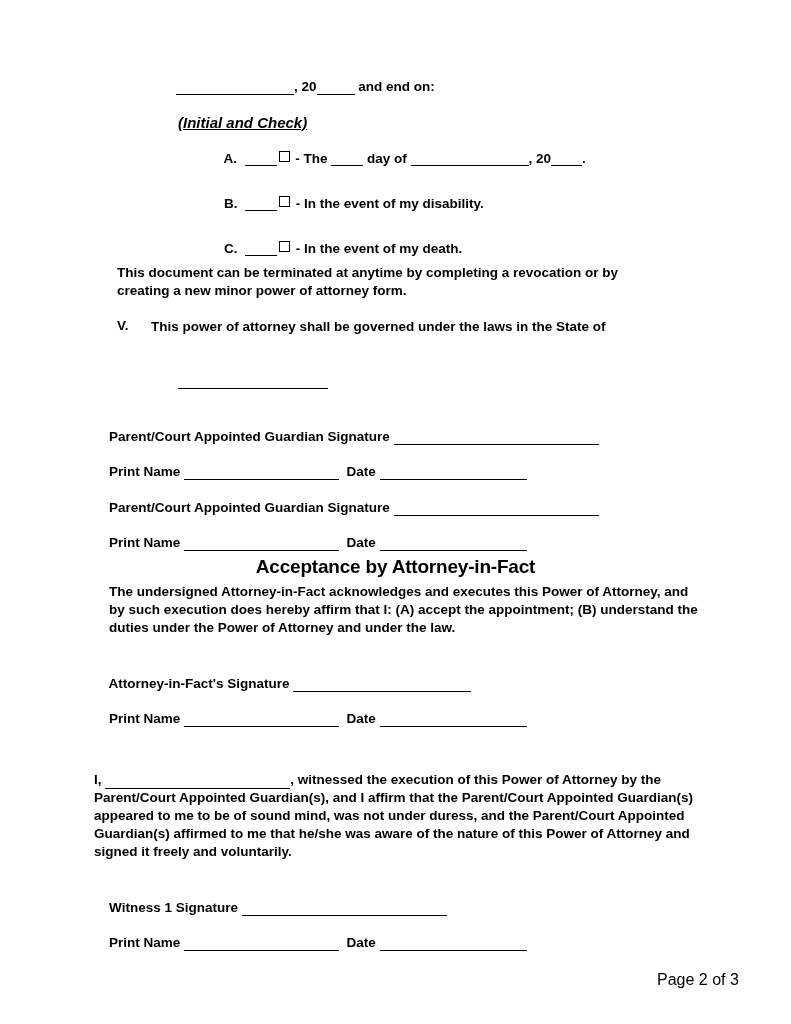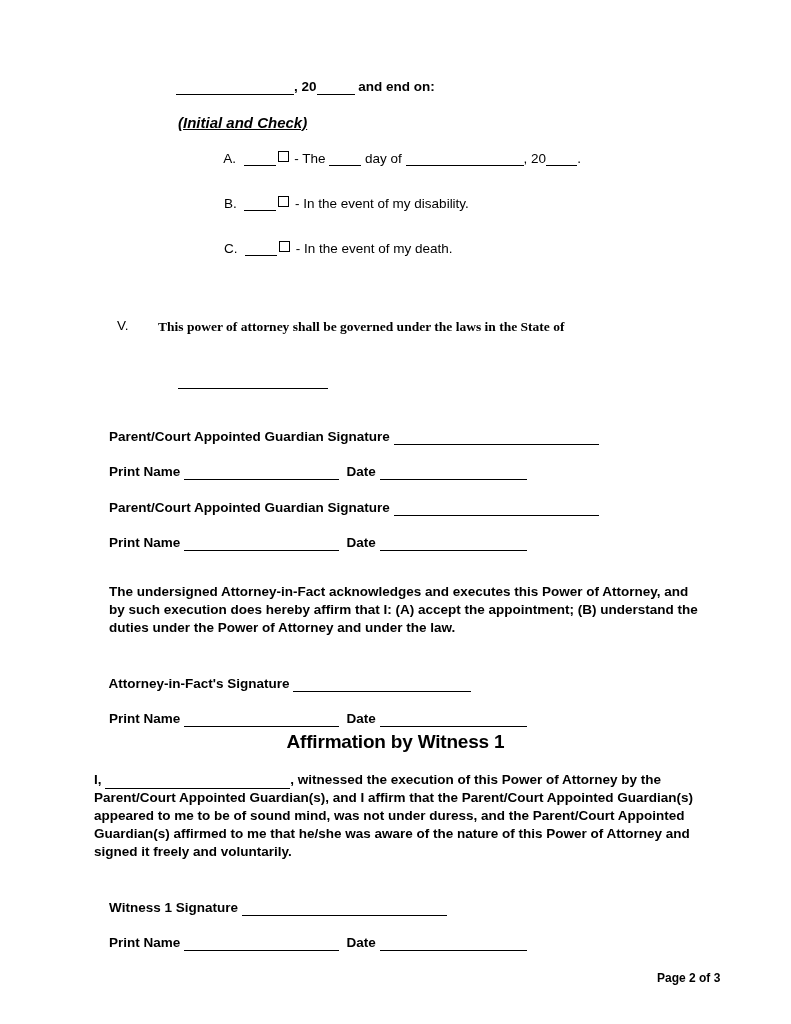--- a/index.html
+++ b/index.html
@@ -40,38 +40,38 @@
   .heading {
     position: absolute;
     width: 100%;
     text-align: center;
     font-weight: bold;
     font-size: 19px;
     letter-spacing: -0.2px;
   }
   .footer {
     position: absolute;
-    font-weight: bold;
-    font-size: 12px;
+    font-weight: normal;
+    font-size: 16px;
   }
   .ul {
     display: inline-block;
     border-bottom: 1.6px solid #000;
     vertical-align: bottom;
     height: 13px;
   }
   .cbox {
     display: inline-block;
     width: 9px;
     height: 9px;
     border: 1.5px solid #000;
     vertical-align: 1px;
     margin: 0 2px;
   }
-  .itm { position: absolute; font-size: 13.5px; font-weight: normal; white-space: pre; }
+  .itm { position: absolute; font-size: 13.5px; font-weight: bold; white-space: pre; }
 </style>
 </head>
 <body>
 
 <div class="page">
 
   <div class="blk" style="left:161px; top:60px;text-align:right;">
     <span class="ul" style="width:118px;"></span><span>, 20</span><span class="ul" style="width:38px;"></span><span> and end on:</span>
   </div>
 
@@ -84,52 +84,53 @@
   </div>
 
   <div class="itm" style="left:209px; top:226px;">
     <span>C.</span><span>  </span><span class="ul" style="width:32px;"></span><span class="cbox"></span><span> - In the event of my death.</span>
   </div>
 
   <div class="itm" style="left:209px; top:181px;">
     <span>B.</span><span>  </span><span class="ul" style="width:32px;"></span><span class="cbox"></span><span> - In the event of my disability.</span>
   </div>
 
+  <div class="wrap" style="left:117px; top:264px; width:545px;">This document can be terminated at anytime by completing a revocation or by creating a new minor power of attorney form.</div>
 
   <div class="itm" style="left:117px; top:318px;">V.</div>
-  <div class="blk" style="left:158px; top:318px;font-family:Liberation Serif, serif;">This power of attorney shall be governed under the laws in the State of</div>
+  <div class="blk" style="left:151px; top:318px;">This power of attorney shall be governed under the laws in the State of</div>
   <div class="blk" style="left:163px; top:354px;">
     <span class="ul" style="width:150px;"></span>
   </div>
 
   <div class="blk" style="left:94px; top:410px;">
     <span>Parent/Court Appointed Guardian Signature</span><span> </span><span class="ul" style="width:205px;"></span>
   </div>
   <div class="blk" style="left:94px; top:445px;">
     <span>Print Name</span><span> </span><span class="ul" style="width:155px;"></span><span>  </span><span>Date</span><span> </span><span class="ul" style="width:147px;"></span>
   </div>
 
   <div class="blk" style="left:94px; top:481px;">
     <span>Parent/Court Appointed Guardian Signature</span><span> </span><span class="ul" style="width:205px;"></span>
   </div>
   <div class="blk" style="left:94px; top:516px;">
     <span>Print Name</span><span> </span><span class="ul" style="width:155px;"></span><span>  </span><span>Date</span><span> </span><span class="ul" style="width:147px;"></span>
   </div>
 
+  <div class="heading" style="top:556px;">Acceptance by Attorney-in-Fact</div>
 
   <div class="wrap" style="left:94px; top:583px; width:597px;margin-left:15px;">The undersigned Attorney-in-Fact acknowledges and executes this Power of Attorney, and by such execution does hereby affirm that I: (A) accept the appointment; (B) understand the duties under the Power of Attorney and under the law.</div>
 
   <div class="blk" style="left:94px; top:657px;">
     <span>Attorney-in-Fact's Signature</span><span> </span><span class="ul" style="width:178px;"></span>
   </div>
   <div class="blk" style="left:94px; top:692px;">
     <span>Print Name</span><span> </span><span class="ul" style="width:155px;"></span><span>  </span><span>Date</span><span> </span><span class="ul" style="width:147px;"></span>
   </div>
 
-  <div class="heading" style="top:731px;">Affirmation by Witness 1</div>
 
   <div class="wrap" style="left:94px; top:771px; width:603px;">
     <span>I, </span><span class="ul" style="width:185px;"></span><span>, witnessed the execution of this Power of Attorney by the Parent/Court Appointed Guardian(s), and I affirm that the Parent/Court Appointed Guardian(s) appeared to me to be of sound mind, was not under duress, and the Parent/Court Appointed Guardian(s) affirmed to me that he/she was aware of the nature of this Power of Attorney and signed it freely and voluntarily.</span>
   </div>
 
   <div class="blk" style="left:94px; top:881px;">
     <span>Witness 1 Signature</span><span> </span><span class="ul" style="width:205px;"></span>
   </div>
   <div class="blk" style="left:94px; top:916px;">
     <span>Print Name</span><span> </span><span class="ul" style="width:155px;"></span><span>  </span><span>Date</span><span> </span><span class="ul" style="width:147px;"></span>

